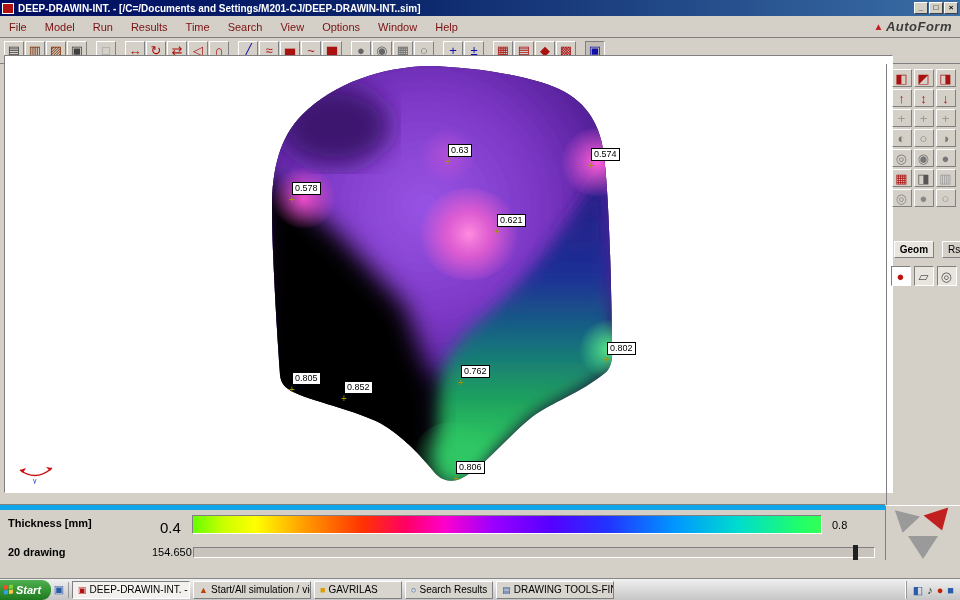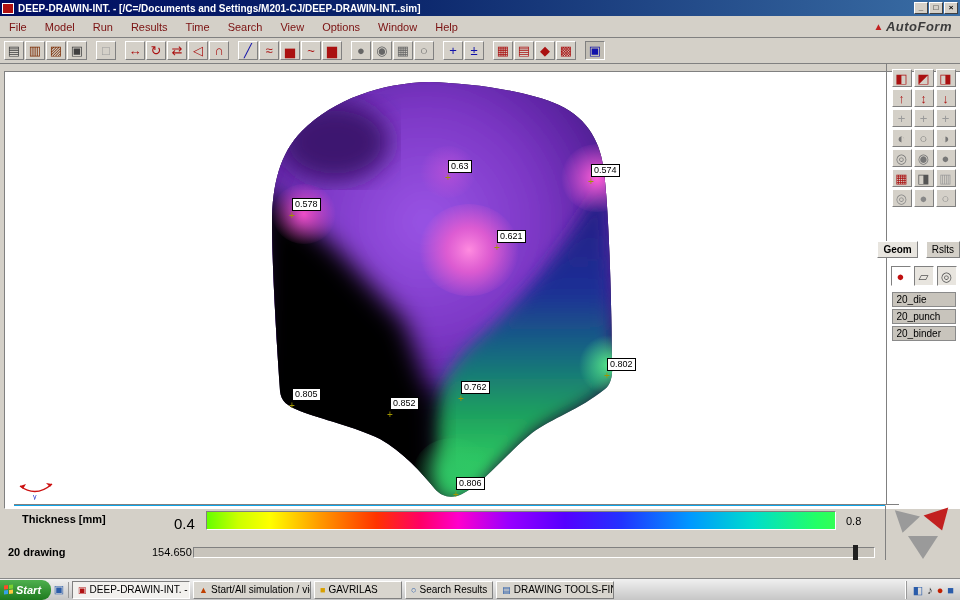--- a/index.html
+++ b/index.html
@@ -30,50 +30,50 @@
   .toolbar { position:absolute; left:0; top:38px; width:960px; height:26px;
     border-bottom:1px solid #808080; display:flex; align-items:center; padding-left:4px; }
   .tgroup { display:flex; margin-right:8px; }
   .icon { width:20px; height:19px; display:flex; align-items:center; justify-content:center;
     font-size:13px; background:#d4d0c8; border:1px solid;
     border-color:#ffffff #808080 #808080 #ffffff; margin-right:1px; cursor:default; }
   .icon.disabled { color:#9a9a9a !important; }
   .icon.active { background:#c2beb5; border-color:#808080 #ffffff #ffffff #808080; }
 
   
-  .viewport { position:absolute; left:4px; top:71px; width:957px; height:438px; background:#ffffff;
+  .viewport { position:absolute; left:4px; top:55px; width:889px; height:438px; background:#ffffff;
     border:1px solid; border-color:#808080 #ffffff #ffffff #808080; overflow:hidden; }
   .viewport svg.model { position:absolute; left:0; top:0; }
   .meas { position:absolute; background:#ffffff; border:1px solid #000000; font-size:9px;
     line-height:11px; padding:0 2px; color:#000; z-index:5; }
   .mk { position:absolute; left:-4px; bottom:-10px; color:#a09500; font-size:10px; line-height:8px; }
   .mk::before { content:"+"; }
   .axis { position:absolute; left:10px; bottom:8px; }
 
   
   .rpanel { position:absolute; left:886px; top:64px; width:74px; height:441px;
     border-left:1px solid #808080; padding-top:5px; }
   .pgrid { display:grid; grid-template-columns:repeat(3,20px); gap:2px 2px; justify-content:center; }
   .pgrid .icon { margin:0; height:18px; }
-  .ptabs { display:flex; justify-content:flex-end; gap:8px; margin-top:34px;padding-left:23px; }
+  .ptabs { display:flex; justify-content:center; gap:8px; margin-top:34px;padding-left:23px; }
   .tab { padding:2px 5px; font-size:10px; background:#d4d0c8; border:1px solid;
     border-color:#ffffff #808080 #808080 #ffffff; cursor:default; }
   .tab.active { background:#e8e5df; font-weight:bold; }
   .gtype { display:flex; justify-content:center; gap:3px; margin-top:8px; }
   .gicon { width:20px; height:20px; background:#e8e5df; border:1px solid;
     border-color:#808080 #ffffff #ffffff #808080; display:flex; align-items:center;
     justify-content:center; font-size:13px; }
   .gicon.active { background:#ffffff; }
   .glist { margin-top:6px; display:flex; flex-direction:column; gap:2px; align-items:center; }
   .gitem { width:64px; background:#c8c4bc; border:1px solid #8a8a8a; font-size:10px;
     padding:1px 4px; color:#000; cursor:default; }
 
   
-  .cbrow { position:absolute; left:14px; top:505px; width:885px; height:40px;
-    border-top:1px solid #0ea5e9; box-shadow:0 -1px 0 #808080; }
+  .cbrow { position:absolute; left:0; top:505px; width:885px; height:40px;
+    border-top:5px solid #0ea5e9; box-shadow:0 -1px 0 #808080; }
   .cblabel { position:absolute; left:8px; top:7px; font-weight:bold; font-size:11px; }
   .cbmin { position:absolute; left:160px; top:9px; font-size:15px; }
   .cbmax { position:absolute; left:832px; top:9px; font-size:11px; }
   .cbbar { position:absolute; left:192px; top:5px; width:630px; height:19px;
     border:1px solid; border-color:#808080 #ffffff #ffffff #808080; }
 
   
   .navpanel { position:absolute; left:885px; top:505px; width:75px; height:55px;
     border-left:1px solid #808080; border-top:1px solid #ffffff; }
   .tri { position:absolute; width:0; height:0; border-left:13px solid transparent;
@@ -279,21 +279,21 @@
       <text x="18" y="23" font-size="7" fill="#2233cc" font-family="Liberation Sans, sans-serif">y</text>
     </svg>
 
   <div class="meas" style="left: 443px; top: 88px;">0.63<span class="mk"></span></div>
       <div class="meas" style="left: 586px; top: 92px;">0.574<span class="mk"></span></div>
       <div class="meas" style="left: 287px; top: 126px;">0.578<span class="mk"></span></div>
       <div class="meas" style="left: 492px; top: 158px;">0.621<span class="mk"></span></div>
       <div class="meas" style="left: 456px; top: 309px;">0.762<span class="mk"></span></div>
       <div class="meas" style="left: 602px; top: 286px;">0.802<span class="mk"></span></div>
       <div class="meas" style="left: 287px; top: 316px;">0.805<span class="mk"></span></div>
-      <div class="meas" style="left: 339px; top: 325px; margin-left: 46px;">0.852<span class="mk"></span></div>
+      <div class="meas" style="left: 339px; top: 325px;">0.852<span class="mk"></span></div>
       <div class="meas" style="left: 451px; top: 405px;">0.806<span class="mk"></span></div>
     </div>
 
   <div class="rpanel">
     <div class="pgrid">
         <div class="icon" style="color: rgb(170, 17, 17);">◧</div>
         <div class="icon" style="color: rgb(170, 17, 17);">◩</div>
         <div class="icon" style="color: rgb(170, 17, 17);">◨</div>
         <div class="icon" style="color: rgb(170, 17, 17);">↑</div>
         <div class="icon" style="color: rgb(170, 17, 17);">↕</div>
@@ -316,25 +316,20 @@
       </div>
     <div class="ptabs">
       <span class="tab active">Geom</span>
       <span class="tab">Rslts</span>
     </div>
     <div class="gtype">
         <div class="gicon active" style="color: rgb(192, 16, 16);">●</div>
         <div class="gicon" style="color: rgb(85, 85, 85);">▱</div>
         <div class="gicon" style="color: rgb(85, 85, 85);">◎</div>
       </div>
-    <div class="glist">
-      <div class="gitem">20_die</div>
-      <div class="gitem">20_punch</div>
-      <div class="gitem">20_binder</div>
-    </div>
   </div>
 
   <div class="cbrow">
     <span class="cblabel">Thickness [mm]</span>
     <span class="cbmin">0.4</span>
     <div class="cbbar" style="background: linear-gradient(to right, rgb(102, 255, 0) 0%, rgb(204, 255, 0) 5%, rgb(255, 255, 0) 10%, rgb(255, 153, 0) 18%, rgb(255, 51, 0) 27%, rgb(255, 0, 102) 34%, rgb(255, 0, 204) 40%, rgb(153, 0, 255) 48%, rgb(85, 0, 255) 57%, rgb(34, 51, 255) 66%, rgb(0, 153, 255) 77%, rgb(0, 221, 204) 87%, rgb(34, 255, 102) 97%, rgb(51, 255, 85) 100%);"></div>
     <span class="cbmax">0.8</span>
   </div>
 
   <div class="navpanel">

